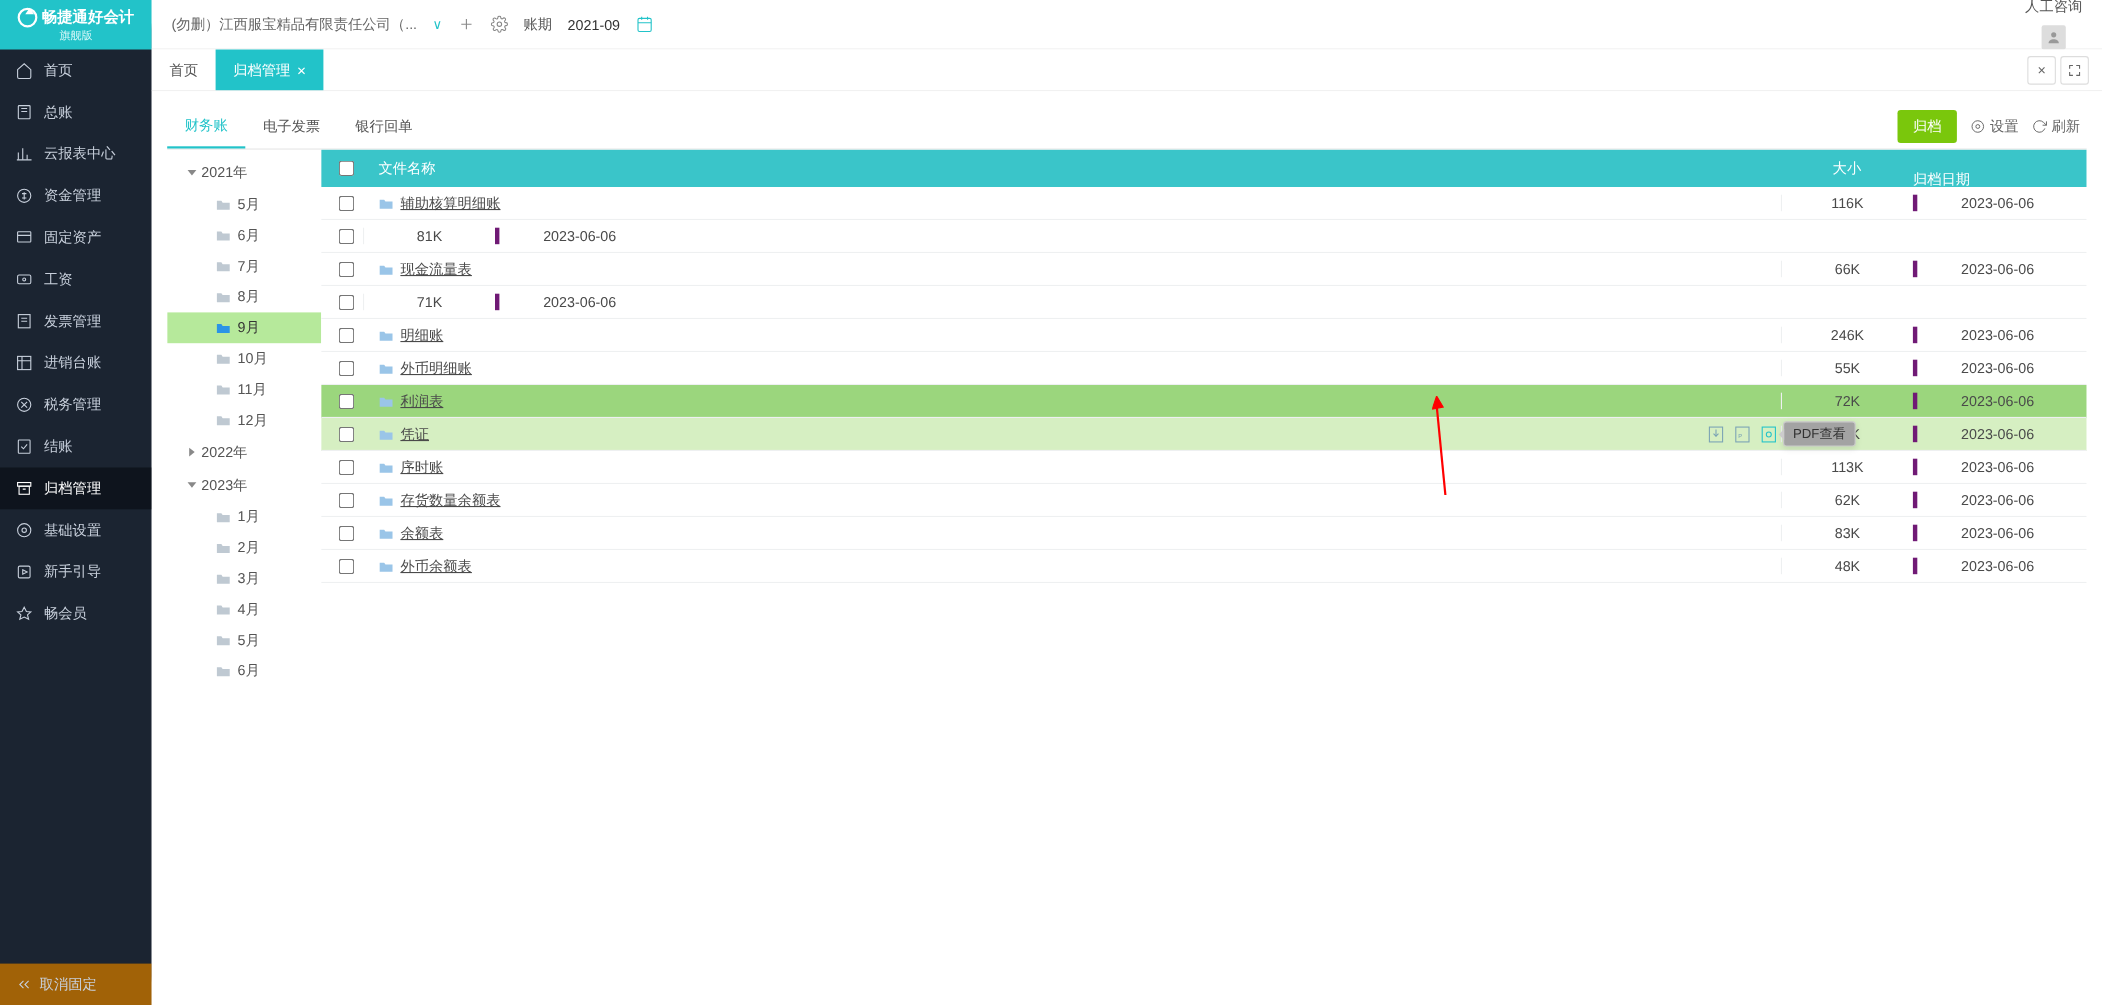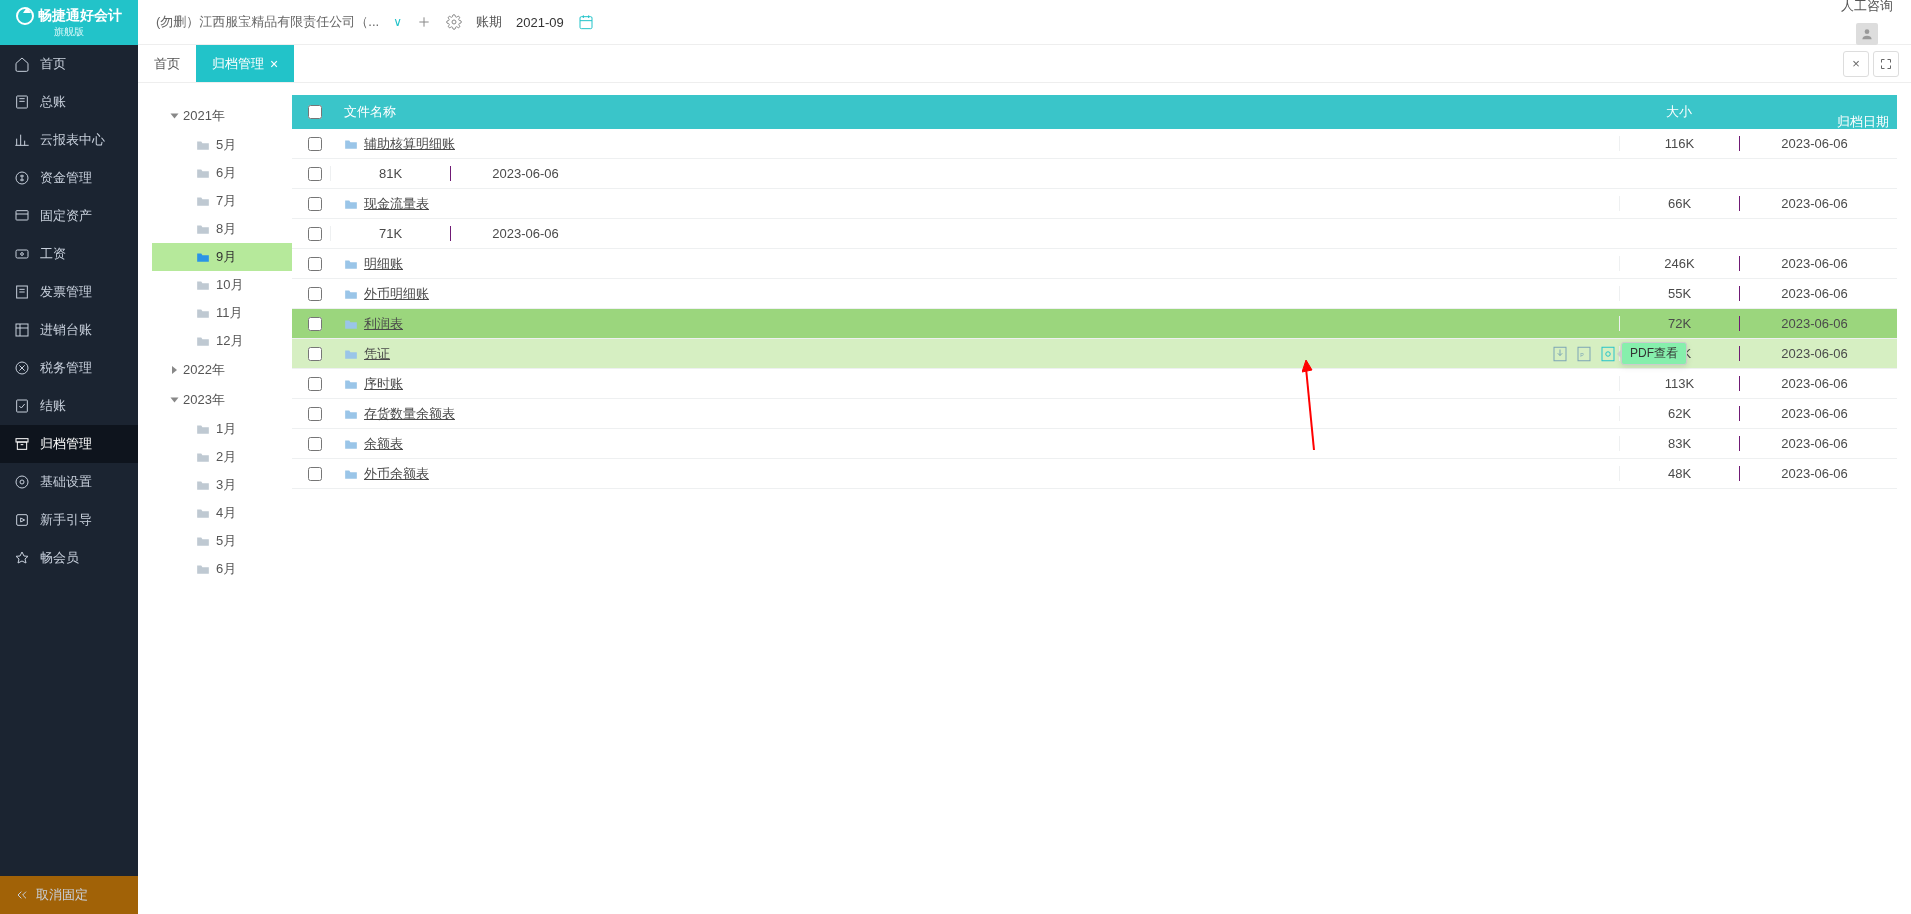--- a/index.html
+++ b/index.html
@@ -55,36 +55,36 @@
 .tree-month.active { background: #b6e99b; color: #333; }
 .folder-icon { width: 14px; height: 12px; fill: #bfc9d2; }
 .tree-month.active .folder-icon { fill: #2a94e6; }
 
 
 .table-wrap { flex: 1; display: flex; flex-direction: column; overflow: hidden; }
 .thead { background: #3ac5c9; color: #fff; display: flex; align-items: center; height: 34px; padding: 0 8px; }
 .th-check { width: 30px; display: flex; justify-content: center; }
 .th-name { flex: 1; padding-left: 14px; }
 .th-size { width: 120px; text-align: center; }
-.th-date { width: 150px; text-align: right; margin-top: 20px; }
+.th-date { width: 150px; text-align: left; margin-top: 20px; }
 .tbody { flex: 1; overflow: auto; }
 .trow { display: flex; align-items: center; height: 30px; padding: 0 8px; border-bottom: 1px solid #eef0f1; color: #4a4a4a; position: relative; }
 .trow.highlight { background: #9bd67d; }
 .trow.hover { background: #d6efc2; }
 .td-check { width: 30px; display: flex; justify-content: center; }
 .td-name { flex: 1; padding-left: 14px; display: flex; align-items: center; gap: 6px; text-decoration: underline; }
 .td-size { width: 120px; text-align: center; border-left: 1px solid #eef0f1; }
-.td-date { width: 150px; text-align: center; border-left: 1px solid #701a75; }
+.td-date { width: 150px; text-align: center; border-left: 4px solid #701a75; }
 .file-icon { width: 14px; height: 12px; fill: #9ac5e8; }
 input[type=checkbox] { width: 14px; height: 14px; }
 
 .row-actions { position: absolute; right: 280px; display: flex; align-items: center; gap: 6px; }
 .row-action-icon { width: 18px; height: 18px; stroke: #7aa3b5; fill: none; stroke-width: 1.3; cursor: pointer; }
 .row-action-icon.active { stroke: #22c3c9; }
-.tooltip { position: absolute; right: 210px; background: #86efac; border: 1px solid #ccc; border-radius: 3px; padding: 2px 8px; font-size: 12px; color: #333; box-shadow: 0 2px 6px rgba(0,0,0,.1); }
+.tooltip { position: absolute; right: 210px; background: #a3a3a3; border: 1px solid #ccc; border-radius: 3px; padding: 2px 8px; font-size: 12px; color: #333; box-shadow: 0 2px 6px rgba(0,0,0,.1); }
 .tooltip::before { content:""; position:absolute; left:-5px; top:50%; transform:translateY(-50%); border-right:5px solid #ccc; border-top:5px solid transparent; border-bottom:5px solid transparent; }
 
 .red-arrow { position: absolute; left: 1302px; top: 360px; pointer-events: none; }
 .red-arrow line, .red-arrow polygon { stroke: #ff0000; fill: #ff0000; }
 
 .brand-row { display:flex; align-items:center; gap:4px;}
 .logo-circle { width:18px;height:18px;border:2px solid #fff;border-radius:50%;position:relative;}
 .logo-circle::after{content:"";position:absolute;left:5px;top:-2px;width:0;height:0;border-left:4px solid transparent;border-right:4px solid transparent;border-bottom:6px solid #fff;}
 </style>
 </head>
@@ -265,20 +265,42 @@
             <polyline points="15 3 21 3 21 9"></polyline>
             <polyline points="9 21 3 21 3 15"></polyline>
             <polyline points="3 9 3 3 9 3"></polyline>
             <polyline points="21 15 21 21 15 21"></polyline>
           </svg>
       </div>
     </div>
   </div>
 
   <div class="content">
+    <div class="subtabs-row">
+      <div class="subtab active">财务账</div>
+      <div class="subtab">电子发票</div>
+      <div class="subtab">银行回单</div>
+      <div class="actions">
+        <div class="btn-primary">归档</div>
+        <div class="action-link">
+          <svg viewBox="0 0 24 24">
+              <circle cx="12" cy="12" r="3"></circle>
+              <circle cx="12" cy="12" r="9"></circle>
+            </svg>
+          <span>设置</span>
+        </div>
+        <div class="action-link">
+          <svg viewBox="0 0 24 24">
+              <polyline points="23 4 23 10 17 10"></polyline>
+              <path d="M20.5 15a9 9 0 1 1-2.1-9.4L23 10"></path>
+            </svg>
+          <span>刷新</span>
+        </div>
+      </div>
+    </div>
 
     <div class="workspace">
       <div class="tree" id="tree">
           <div class="tree-year expanded">
             <span class="caret"></span>
             <span>2021年</span>
           </div>
           <div class="tree-month">
             <svg class="folder-icon" viewBox="0 0 24 20">
               <path d="M2 4h7l2 3h11v11H2z"></path>

